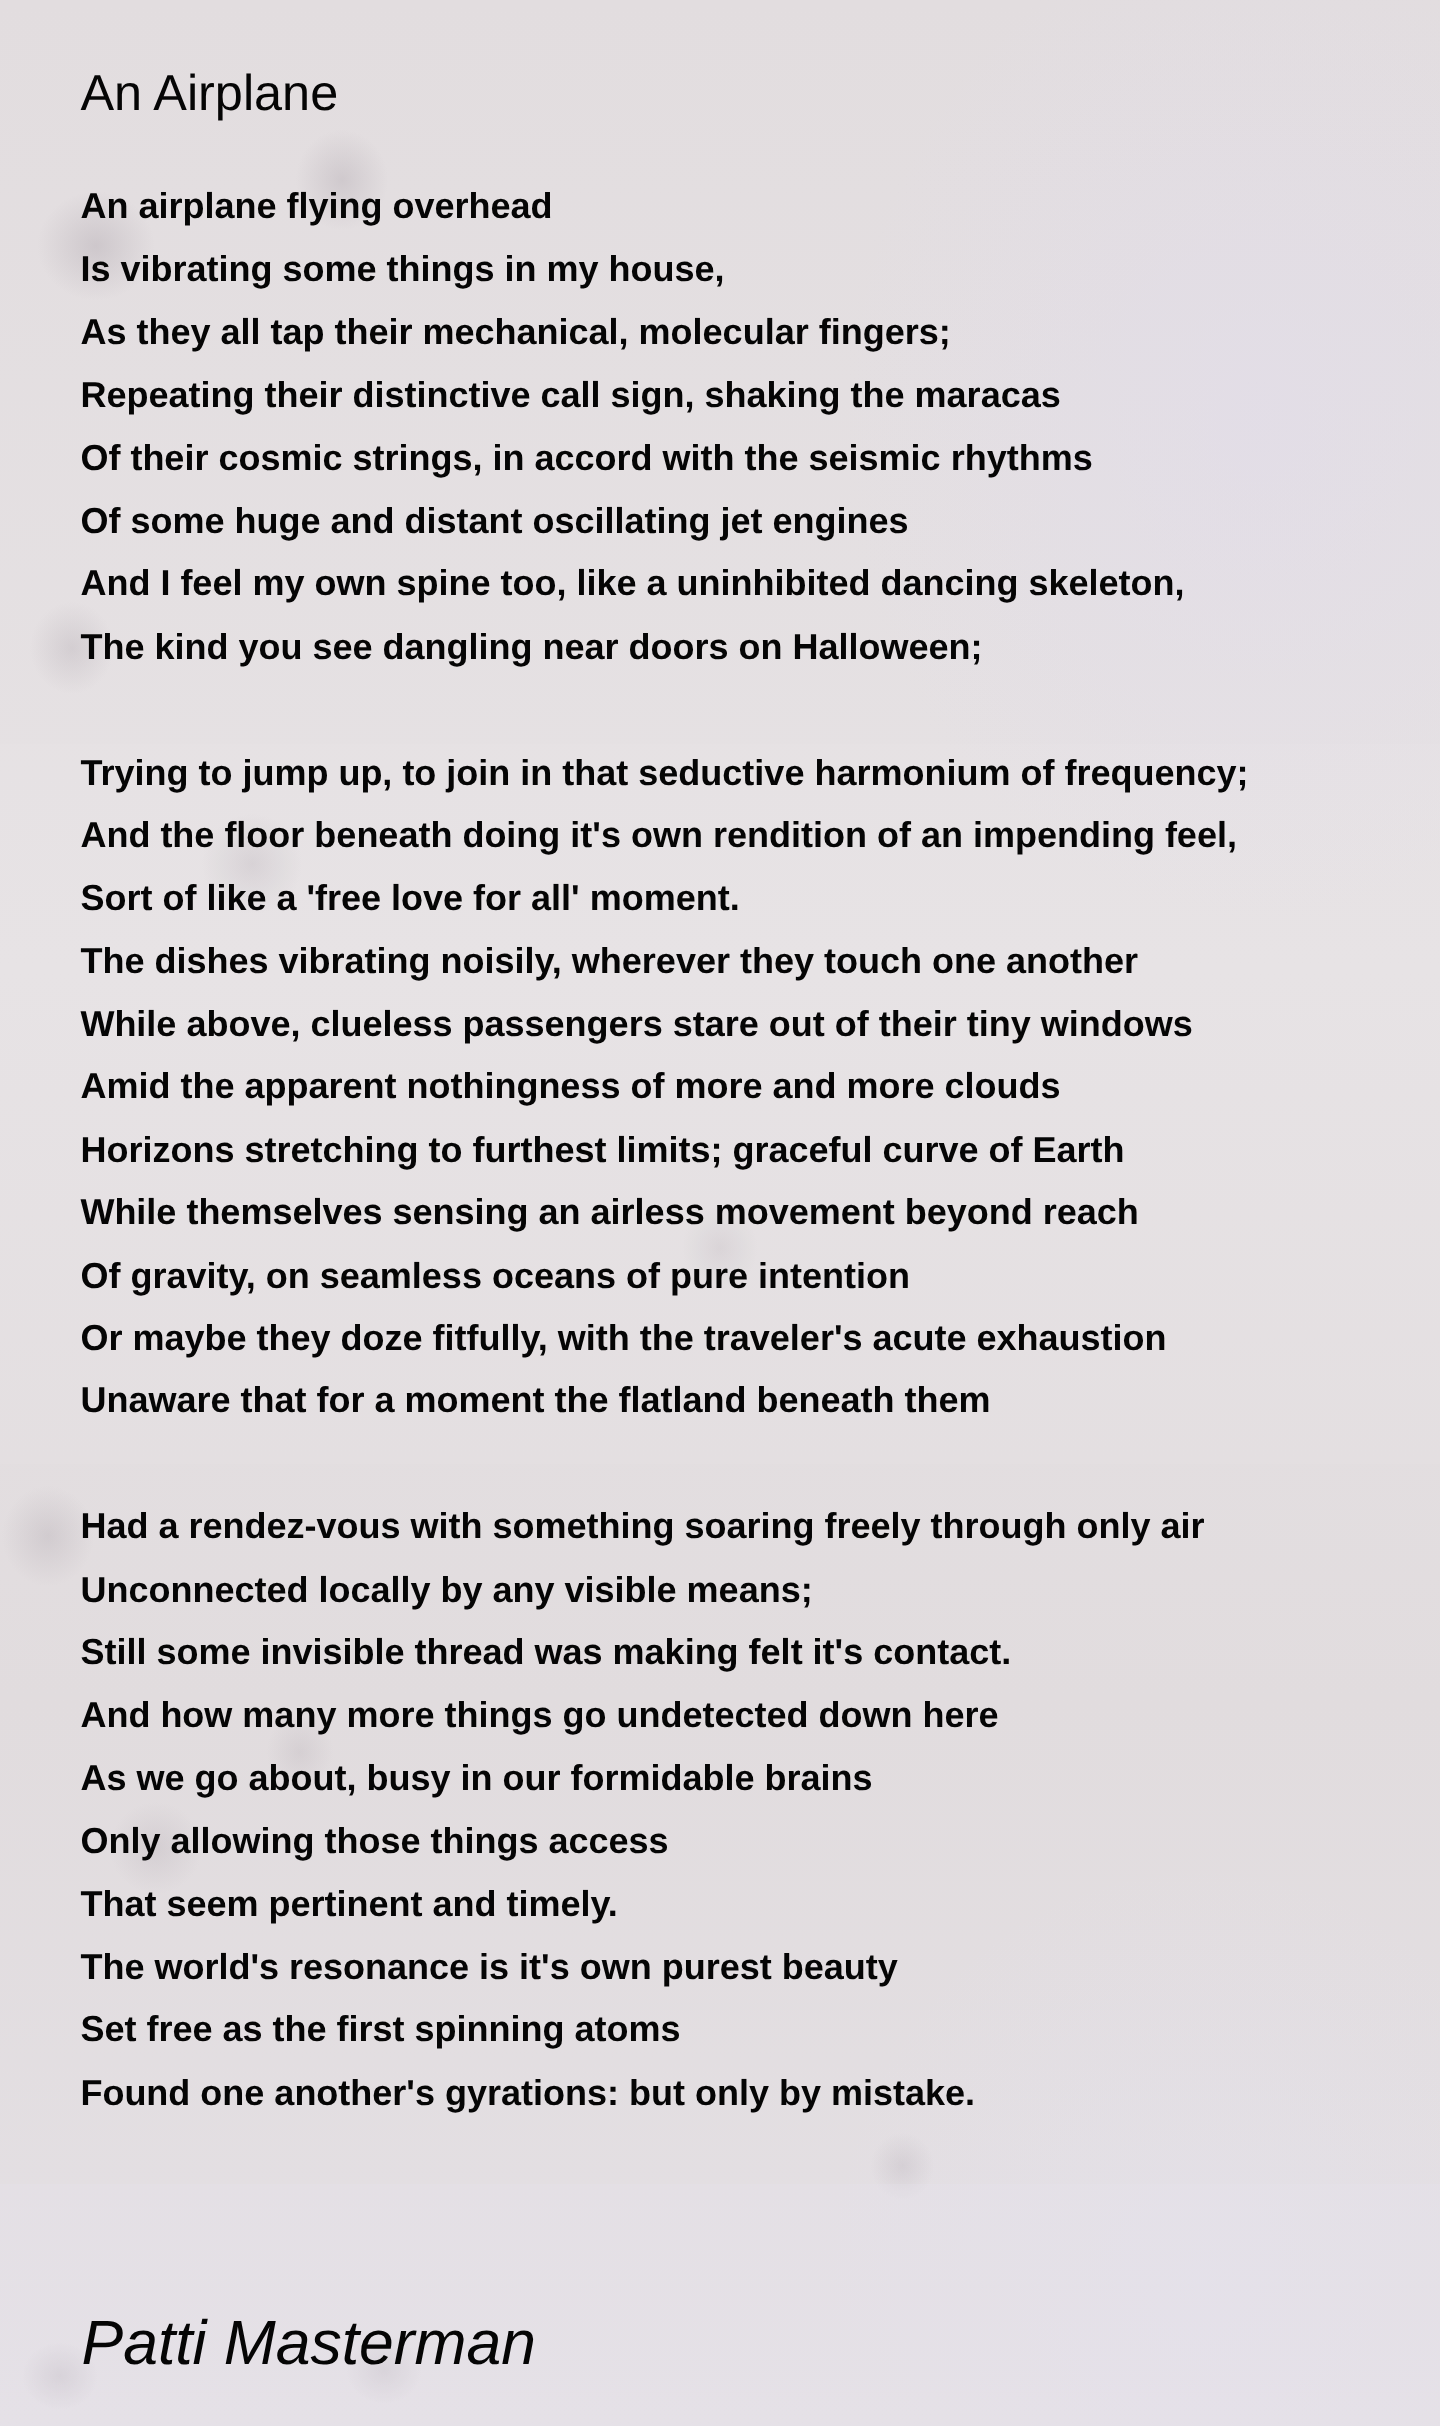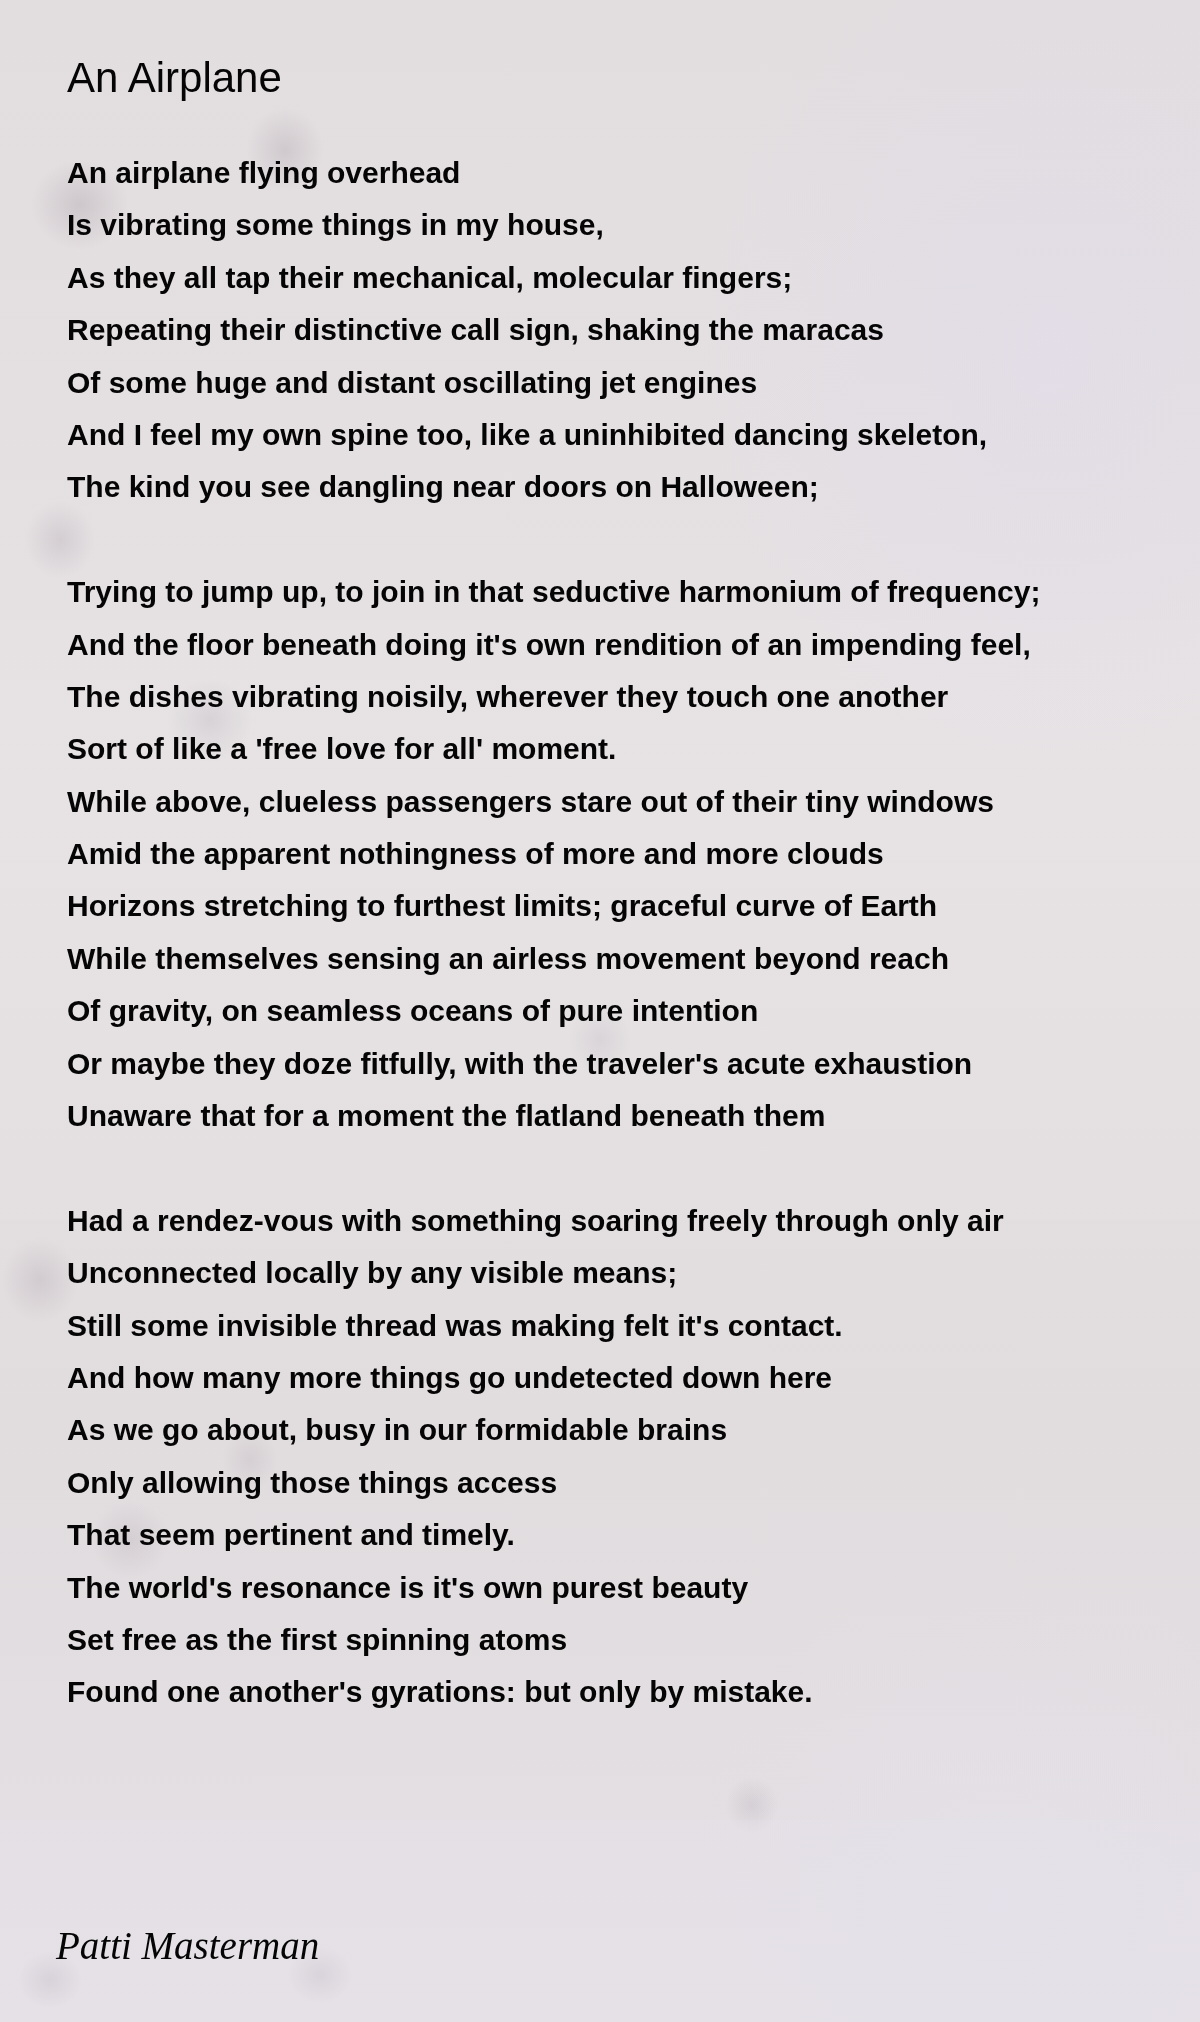--- a/index.html
+++ b/index.html
@@ -64,55 +64,56 @@
   .stanza:last-child {
     margin-bottom: 0;
   }
   .line {
     display: block;
     white-space: nowrap;
     height: 52.4px;
   }
   .author {
     position: absolute;
-    left: 56px;
+    left: 68px;
     top: 1924px;
     margin: 0;
-    font-family: Liberation Serif, serif;
+    font-family: Liberation Sans, sans-serif;
     font-style: italic;
     font-weight: normal;
-    font-size: 39px;
+    font-size: 52px;
     line-height: 1.15;
     color: #050505;
     white-space: nowrap;
   }
 </style>
 </head>
 <body>
 
 <div class="band" style="top:620px;height:600px;"></div>
 <div class="band" style="top:1820px;height:202px;background:rgba(230,226,238,0.25);"></div>
 
 <h1 class="title">An Airplane</h1>
 
 <div class="poem">
   <p class="stanza">
     <span class="line">An airplane flying overhead</span>
     <span class="line">Is vibrating some things in my house,</span>
     <span class="line">As they all tap their mechanical, molecular fingers;</span>
     <span class="line">Repeating their distinctive call sign, shaking the maracas</span>
+    <span class="line">Of their cosmic strings, in accord with the seismic rhythms</span>
     <span class="line">Of some huge and distant oscillating jet engines</span>
     <span class="line">And I feel my own spine too, like a uninhibited dancing skeleton,</span>
     <span class="line">The kind you see dangling near doors on Halloween;</span>
   </p>
   <p class="stanza">
     <span class="line">Trying to jump up, to join in that seductive harmonium of frequency;</span>
     <span class="line">And the floor beneath doing it's own rendition of an impending feel,</span>
+    <span class="line">Sort of like a 'free love for all' moment.</span>
     <span class="line">The dishes vibrating noisily, wherever they touch one another</span>
-    <span class="line">Sort of like a 'free love for all' moment.</span>
     <span class="line">While above, clueless passengers stare out of their tiny windows</span>
     <span class="line">Amid the apparent nothingness of more and more clouds</span>
     <span class="line">Horizons stretching to furthest limits; graceful curve of Earth</span>
     <span class="line">While themselves sensing an airless movement beyond reach</span>
     <span class="line">Of gravity, on seamless oceans of pure intention</span>
     <span class="line">Or maybe they doze fitfully, with the traveler's acute exhaustion</span>
     <span class="line">Unaware that for a moment the flatland beneath them</span>
   </p>
   <p class="stanza">
     <span class="line">Had a rendez-vous with something soaring freely through only air</span>

